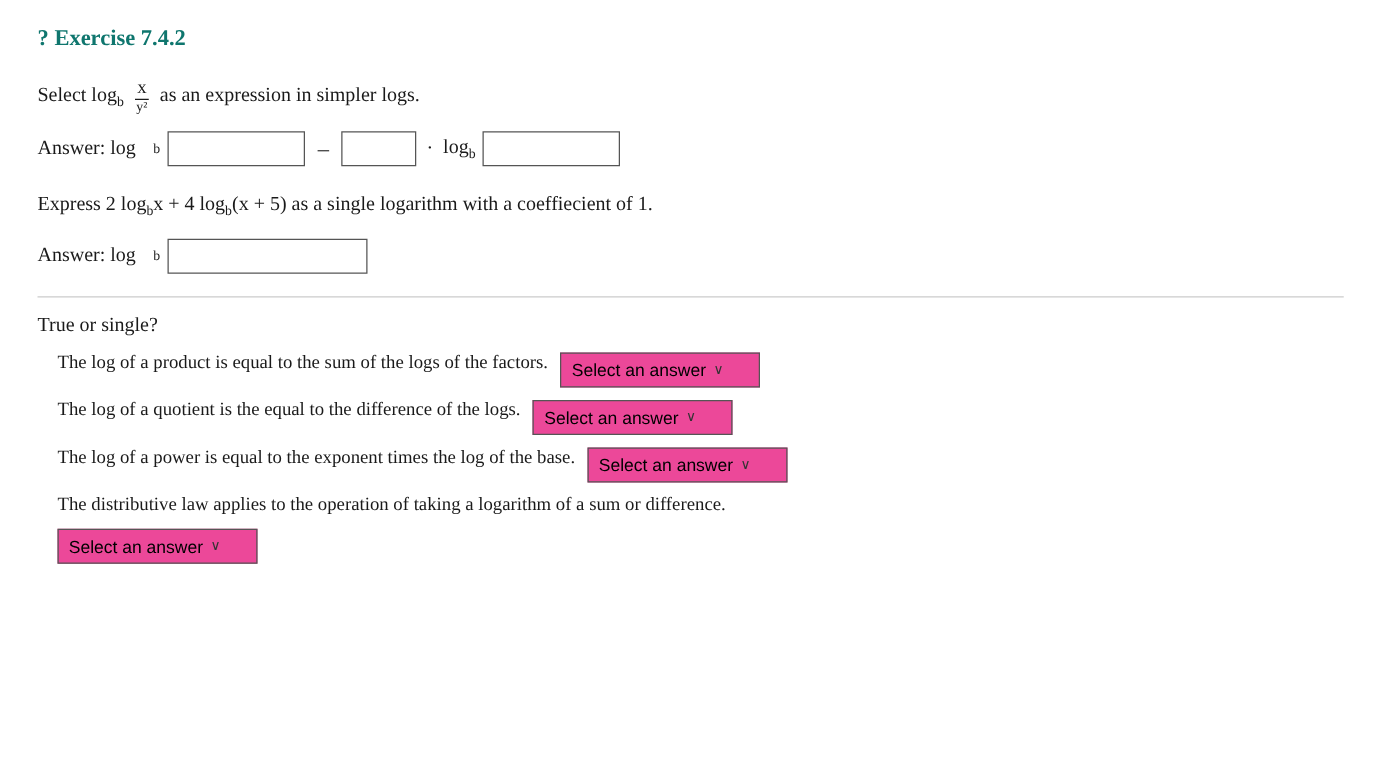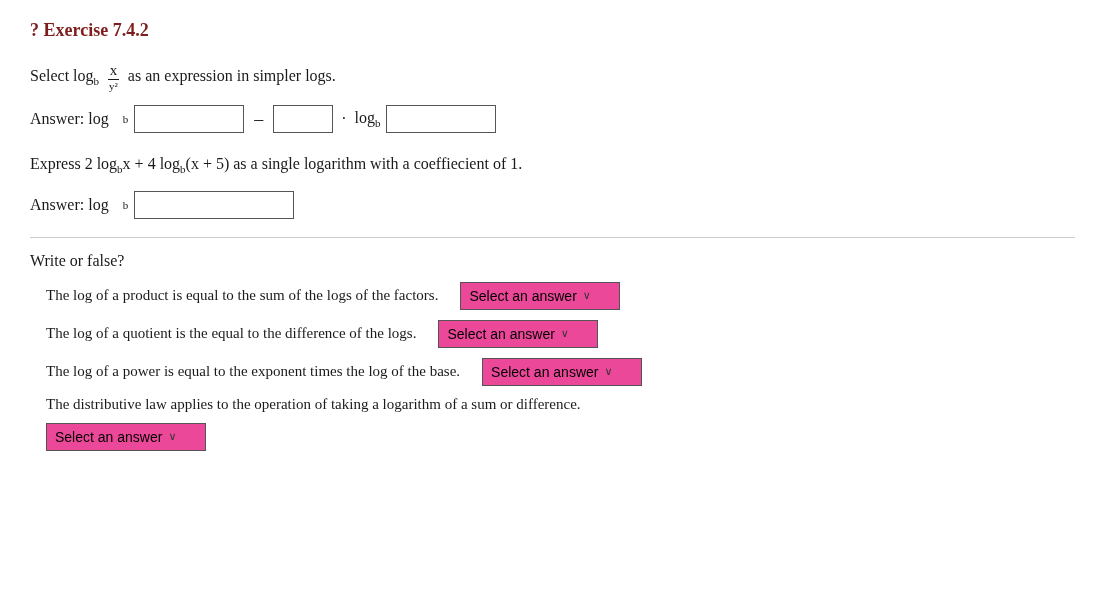--- a/index.html
+++ b/index.html
@@ -15,21 +15,21 @@
       color: #1a1a1a;
       width: 1105px;
       min-height: 614px;
       padding: 20px 30px;
     }
 
     .exercise-header {
       font-size: 18px;
       font-weight: bold;
       margin-bottom: 20px;
-      color: #7f1d1d;
+      color: #0f766e;
     }
 
     .question-block {
       margin-bottom: 18px;
     }
 
     .question-text {
       font-size: 16px;
       margin-bottom: 12px;
       line-height: 1.6;
@@ -100,22 +100,22 @@
       margin-top: 8px;
     }
 
     .true-false-title {
       font-size: 16px;
       margin-bottom: 12px;
     }
 
     .tf-row {
       display: flex;
-      align-items: center;
-      gap: 22px;
+      align-items: flex-start;
+      gap: 10px;
       margin-bottom: 10px;
       font-size: 15px;
       padding-left: 16px;
     }
 
     .tf-row-wrap {
       display: flex;
       align-items: flex-start;
       gap: 10px;
       margin-bottom: 10px;
@@ -190,21 +190,21 @@
   <div class="answer-row">
     <span class="answer-label">Answer:  log</span>
       <span class="sub-b">b</span>
     <div class="log-input-wide"></div>
   </div>
 </div>
 
 <hr class="divider-line">
 
 <div class="true-false-section">
-  <div class="true-false-title">Write or false?</div>
+  <div class="true-false-title">True or single?</div>
 
   <div class="tf-row">
     <span>The log of a product is equal to the sum of the logs of the factors.</span>
     <button class="select-answer">
       <span>Select an answer</span>
       <span class="chevron">∨</span>
     </button>
   </div>
 
   <div class="tf-row">

